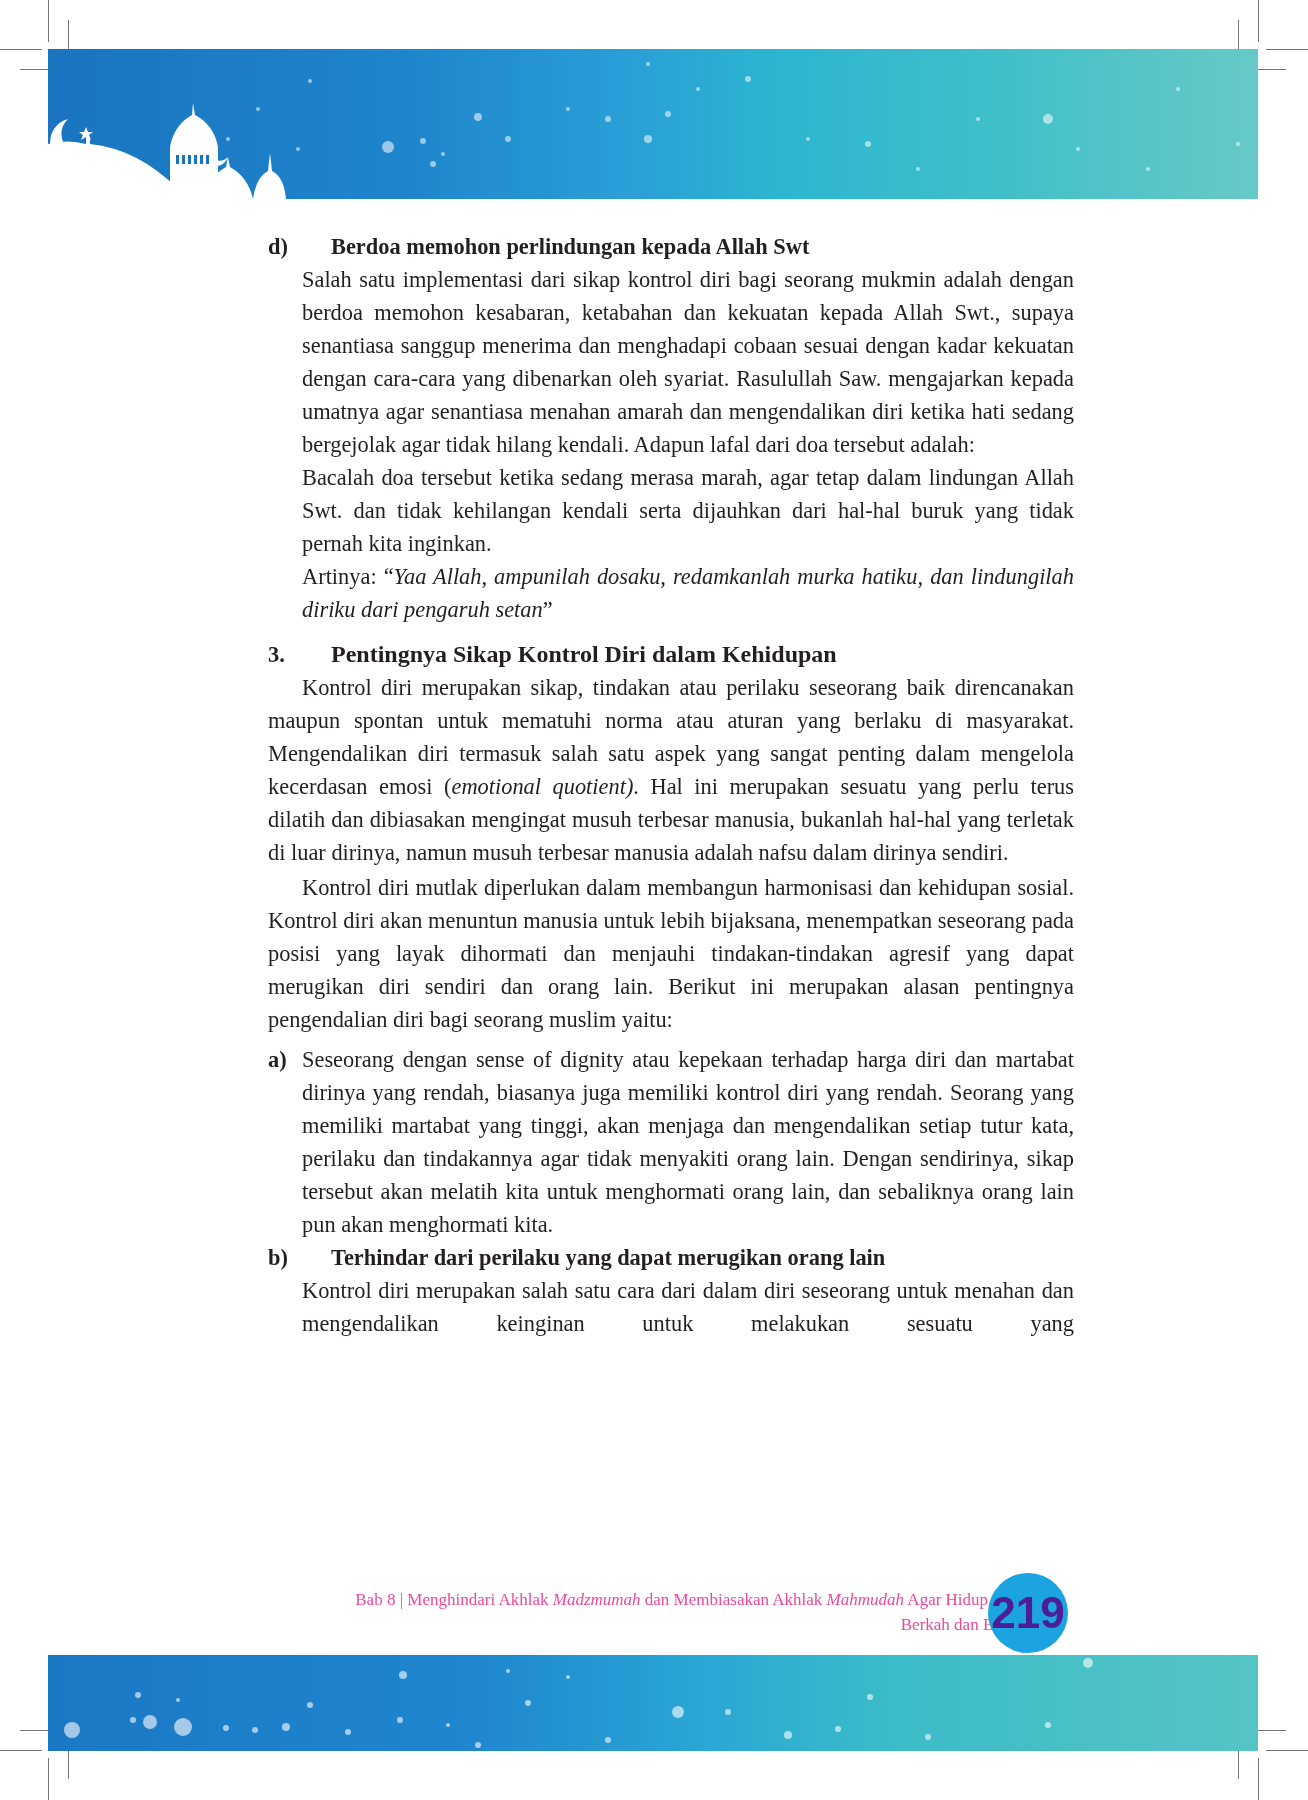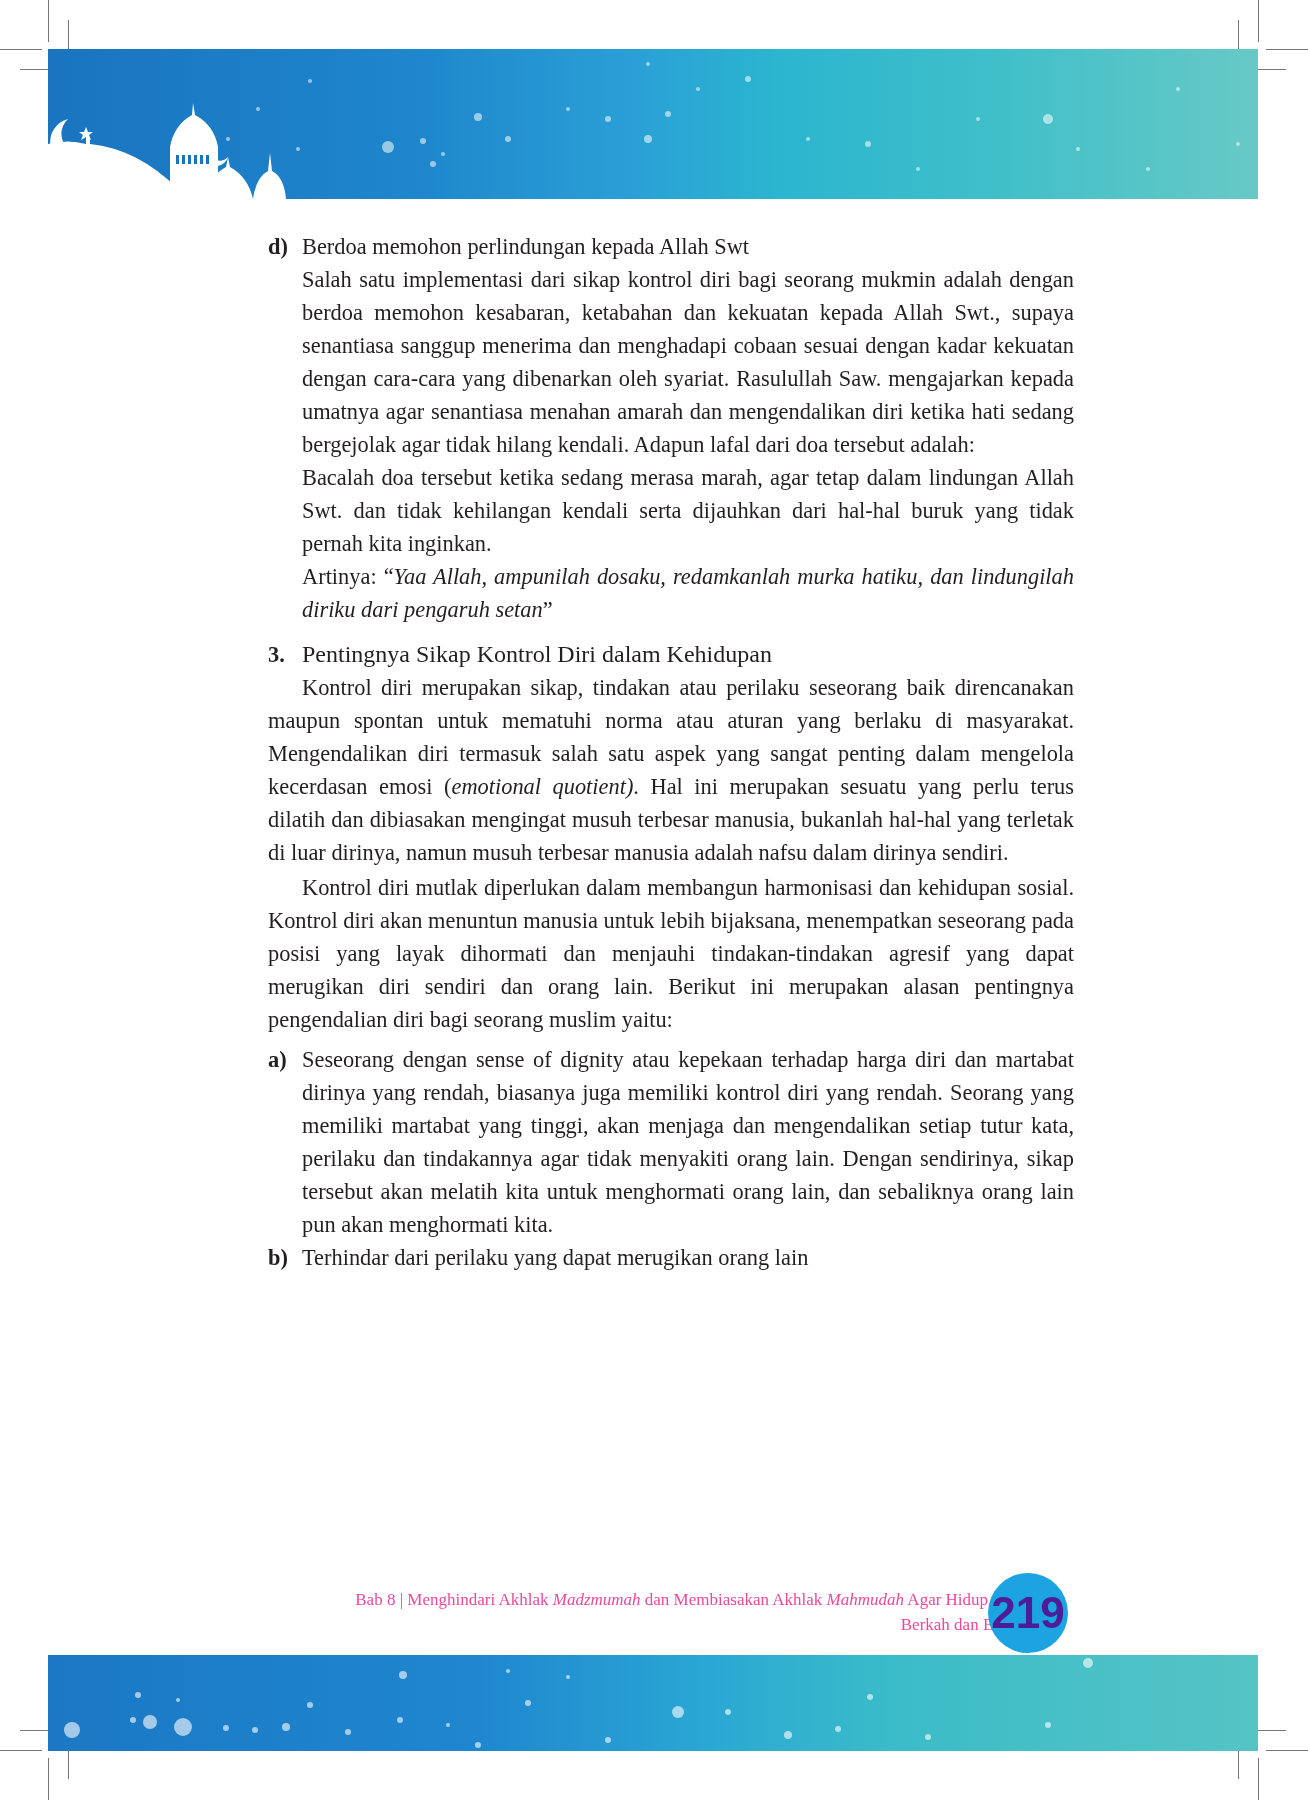--- a/index.html
+++ b/index.html
@@ -8,21 +8,21 @@
   .band { position:absolute; left:48px; width:1210px; overflow:hidden; }
   .band-top { top:49px; height:150px;
     background: linear-gradient(90deg, #1a74c0 0%, #1e86cc 30%, #2a9fd6 48%, #2bb5d0 60%, #3fbfc9 78%, #67c9c6 100%); }
   .band-bottom { top:1655px; height:96px;
     background: linear-gradient(90deg, #1b78c4 0%, #1f86cf 35%, #2aa8d4 55%, #3bbcc8 70%, #55c4c5 100%); }
   .band svg { position:absolute; left:0; top:0; }
   .crop { position:absolute; background:#777; }
   .content { position:absolute; left:268px; top:230px; width:806px; font-size:22.4px; line-height:33px; }
   .item { position:relative; padding-left:34px; }
   .marker { position:absolute; left:0; top:0; font-weight:bold; }
-  .heading { font-weight:normal; }
+  .heading { font-weight:bold;margin-left:29px; }
   .para { text-align:justify; text-align-last:left; }
   .indent { text-indent:34px; }
   .sec { margin-top:12px; }
   .sub { margin-top:7px; }
   em { font-style:italic; }
   .footer { position:absolute; right:276px; top:1587px; text-align:right; font-size:17px; line-height:25px; color:#ec4899; }
   .badge { position:absolute; left:988px; top:1573px; width:80px; height:80px; border-radius:50%;
            background:#1ba3e2; color:#4c1d95; font-family:"Liberation Sans","DejaVu Sans",sans-serif;
            font-weight:bold; font-size:44px; display:flex; align-items:center; justify-content:center; }
 </style>
@@ -116,20 +116,21 @@
   <div class="para indent" style="margin-top:2px;">Kontrol diri mutlak diperlukan dalam membangun harmonisasi dan kehidupan sosial. Kontrol diri akan menuntun manusia untuk lebih bijaksana, menempatkan seseorang pada posisi yang layak dihormati dan menjauhi tindakan-tindakan agresif yang dapat merugikan diri sendiri dan orang lain. Berikut ini merupakan alasan pentingnya pengendalian diri bagi seorang muslim yaitu:</div>
 
   <div class="item sub">
     <span class="marker">a)</span>
     <div class="para">Seseorang dengan sense of dignity atau kepekaan terhadap harga diri dan martabat dirinya yang rendah, biasanya juga memiliki kontrol diri yang rendah. Seorang yang memiliki martabat yang tinggi, akan menjaga dan mengendalikan setiap tutur kata, perilaku dan tindakannya agar tidak menyakiti orang lain. Dengan sendirinya, sikap tersebut akan melatih kita untuk menghormati orang lain, dan sebaliknya orang lain pun akan menghormati kita.</div>
   </div>
 
   <div class="item">
     <span class="marker">b)</span>
     <div class="heading">Terhindar dari perilaku yang dapat merugikan orang lain</div>
+    <div class="para" style="text-align-last:justify;">Kontrol diri merupakan salah satu cara dari dalam diri seseorang untuk menahan dan mengendalikan keinginan untuk melakukan sesuatu yang</div>
   </div>
 </div>
 
 <div class="footer">
   <div><span>Bab 8 | Menghindari Akhlak </span><em>Madzmumah</em><span> dan Membiasakan Akhlak </span><em>Mahmudah</em><span> Agar Hidup Lebih</span></div>
   <div>Berkah dan Berkah</div>
 </div>
 <div class="badge">219</div>
 
 <div class="band band-bottom">

